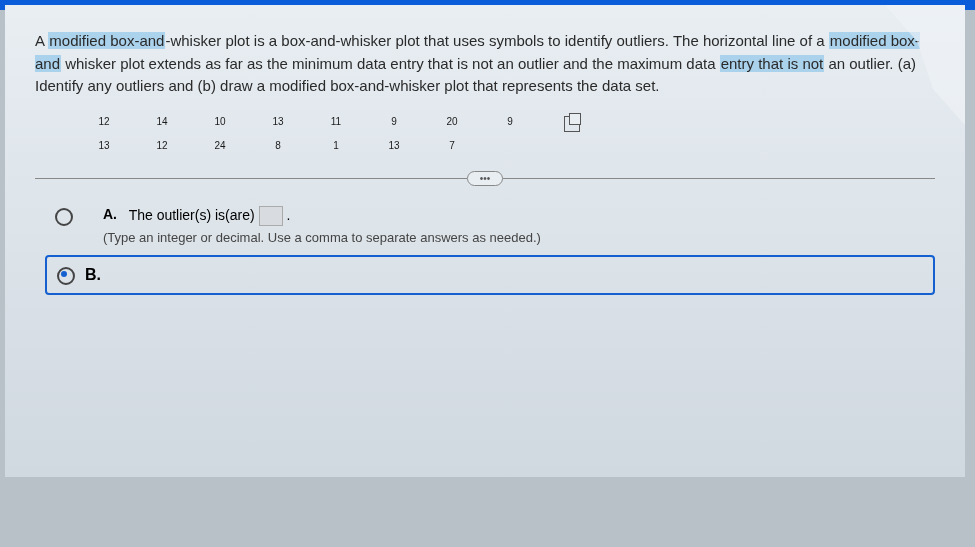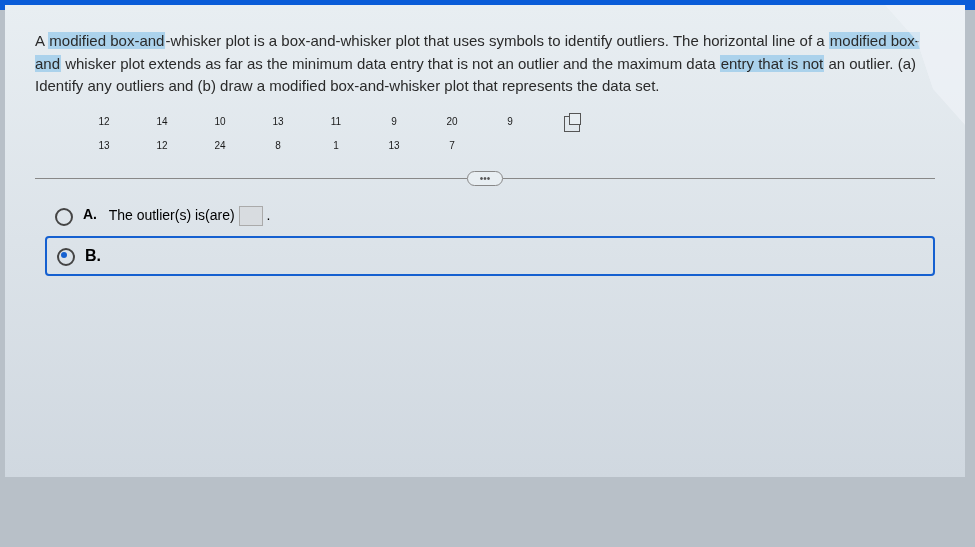--- a/index.html
+++ b/index.html
@@ -86,20 +86,21 @@
   .part-a {
     font-size: 15px;
     color: #2a2a2a;
     margin: 25px 0 20px 0;
   }
   .choice {
     display: flex;
     align-items: flex-start;
     margin: 10px 0 10px 20px;
     font-size: 14px;
+    gap: 20px;
   }
   .radio {
     width: 14px;
     height: 14px;
     border-radius: 50%;
     border: 2px solid #444;
     margin-right: 10px;
     margin-top: 2px;
     flex-shrink: 0;
     position: relative;
@@ -210,20 +211,21 @@
   </div>
 
 
   <div class="choice">
     <div class="radio"></div>
     <div class="choice-body">
       <span class="choice-label">A.</span>
       <span>The outlier(s) is(are) </span>
       <span class="answer-box"></span>
       <span> .</span>
+      <div class="hint">(Type an integer or decimal. Use a comma to separate answers as needed.)</div>
     </div>
   </div>
 
   <div class="choice-b-container">
     <div class="radio selected"></div>
     <span class="choice-label">B.</span>
   </div>
 
   <div class="corner-tear"></div>
 </div>

